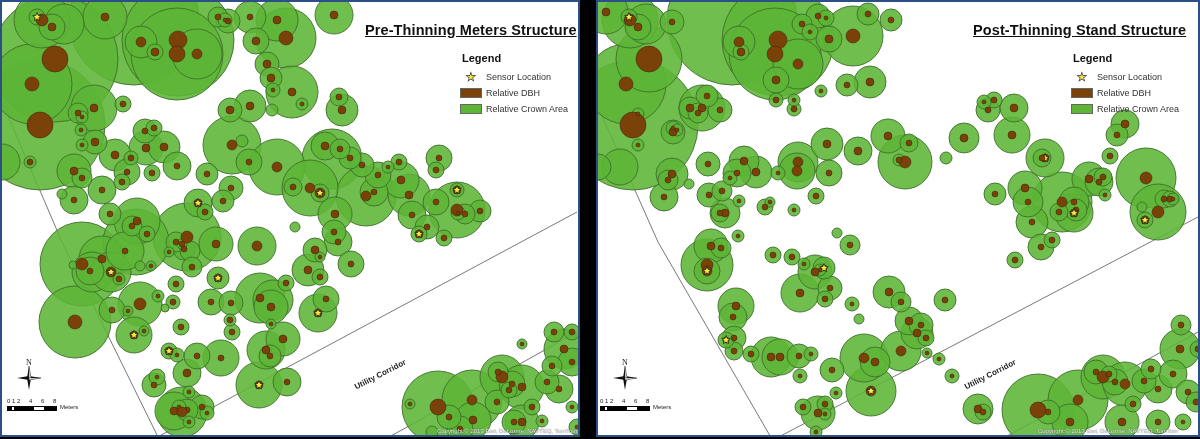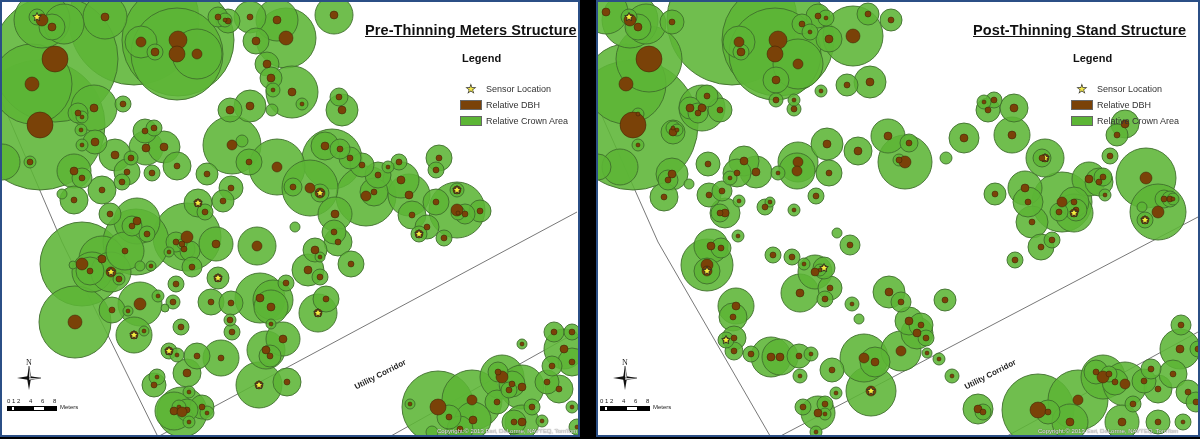--- a/index.html
+++ b/index.html
@@ -3,21 +3,21 @@
 <meta charset="utf-8">
 <style>
   html, body { margin:0; padding:0; background:#000; }
   body { width:1200px; height:439px; position:relative; overflow:hidden; font-family:"Liberation Sans", sans-serif; }
   .panel { position:absolute; top:0; height:437px; background:#fff; border:2px solid #2b4f86; box-sizing:border-box; overflow:hidden; }
   #panel-left { left:0; width:580px; }
   #panel-right { left:596px; width:604px; }
   .panel svg.map { position:absolute; left:0; top:0; }
   .title { position:absolute; font-weight:bold; font-size:14.5px; text-decoration:underline; color:#111; white-space:nowrap; letter-spacing:0.1px; }
   .legend { position:absolute; font-size:9px; color:#333; }
-  .legend-title { font-weight:bold; font-size:11px; color:#111; margin-bottom:18px; margin-left:2px; }
+  .legend-title { font-weight:bold; font-size:11px; color:#111; margin-bottom:6px; margin-left:2px; }
   .legend-row { display:flex; align-items:center; height:14px; margin-bottom:2px; }
   .swatch { width:22px; height:10px; border:1px solid #666; margin-right:4px; box-sizing:border-box; }
   .star-sw { width:22px; margin-right:4px; text-align:center; color:#f3e84a; font-size:12px; -webkit-text-stroke:0.6px #333; line-height:10px; }
   .north { position:absolute; }
   .scalebar { position:absolute; font-size:6px; color:#222; }
   .scale-ticks span { position:absolute; top:0; }
   .scale-bar-row { position:absolute; top:8px; height:4px; display:flex; }
   .scale-seg { height:3px; border:1px solid #000; box-sizing:content-box; }
   .meters { position:absolute; top:6px; font-size:6px; }
   .corridor { position:absolute; font-size:8px; font-weight:bold; color:#222; transform:rotate(-27deg); white-space:nowrap; }

